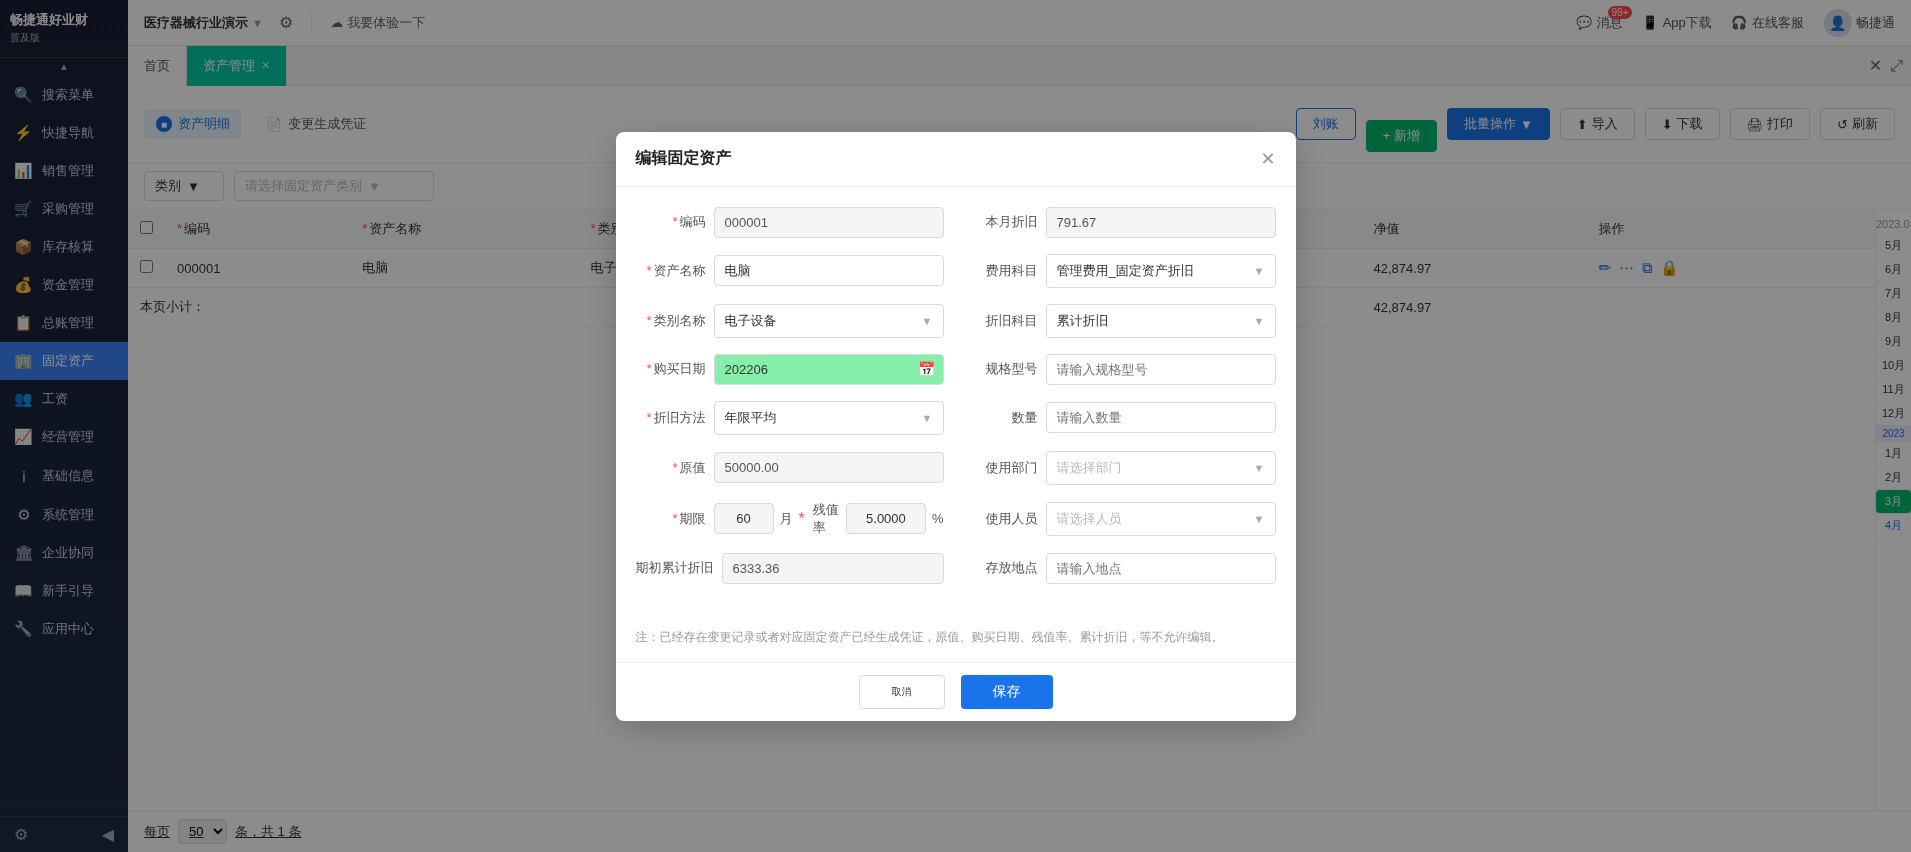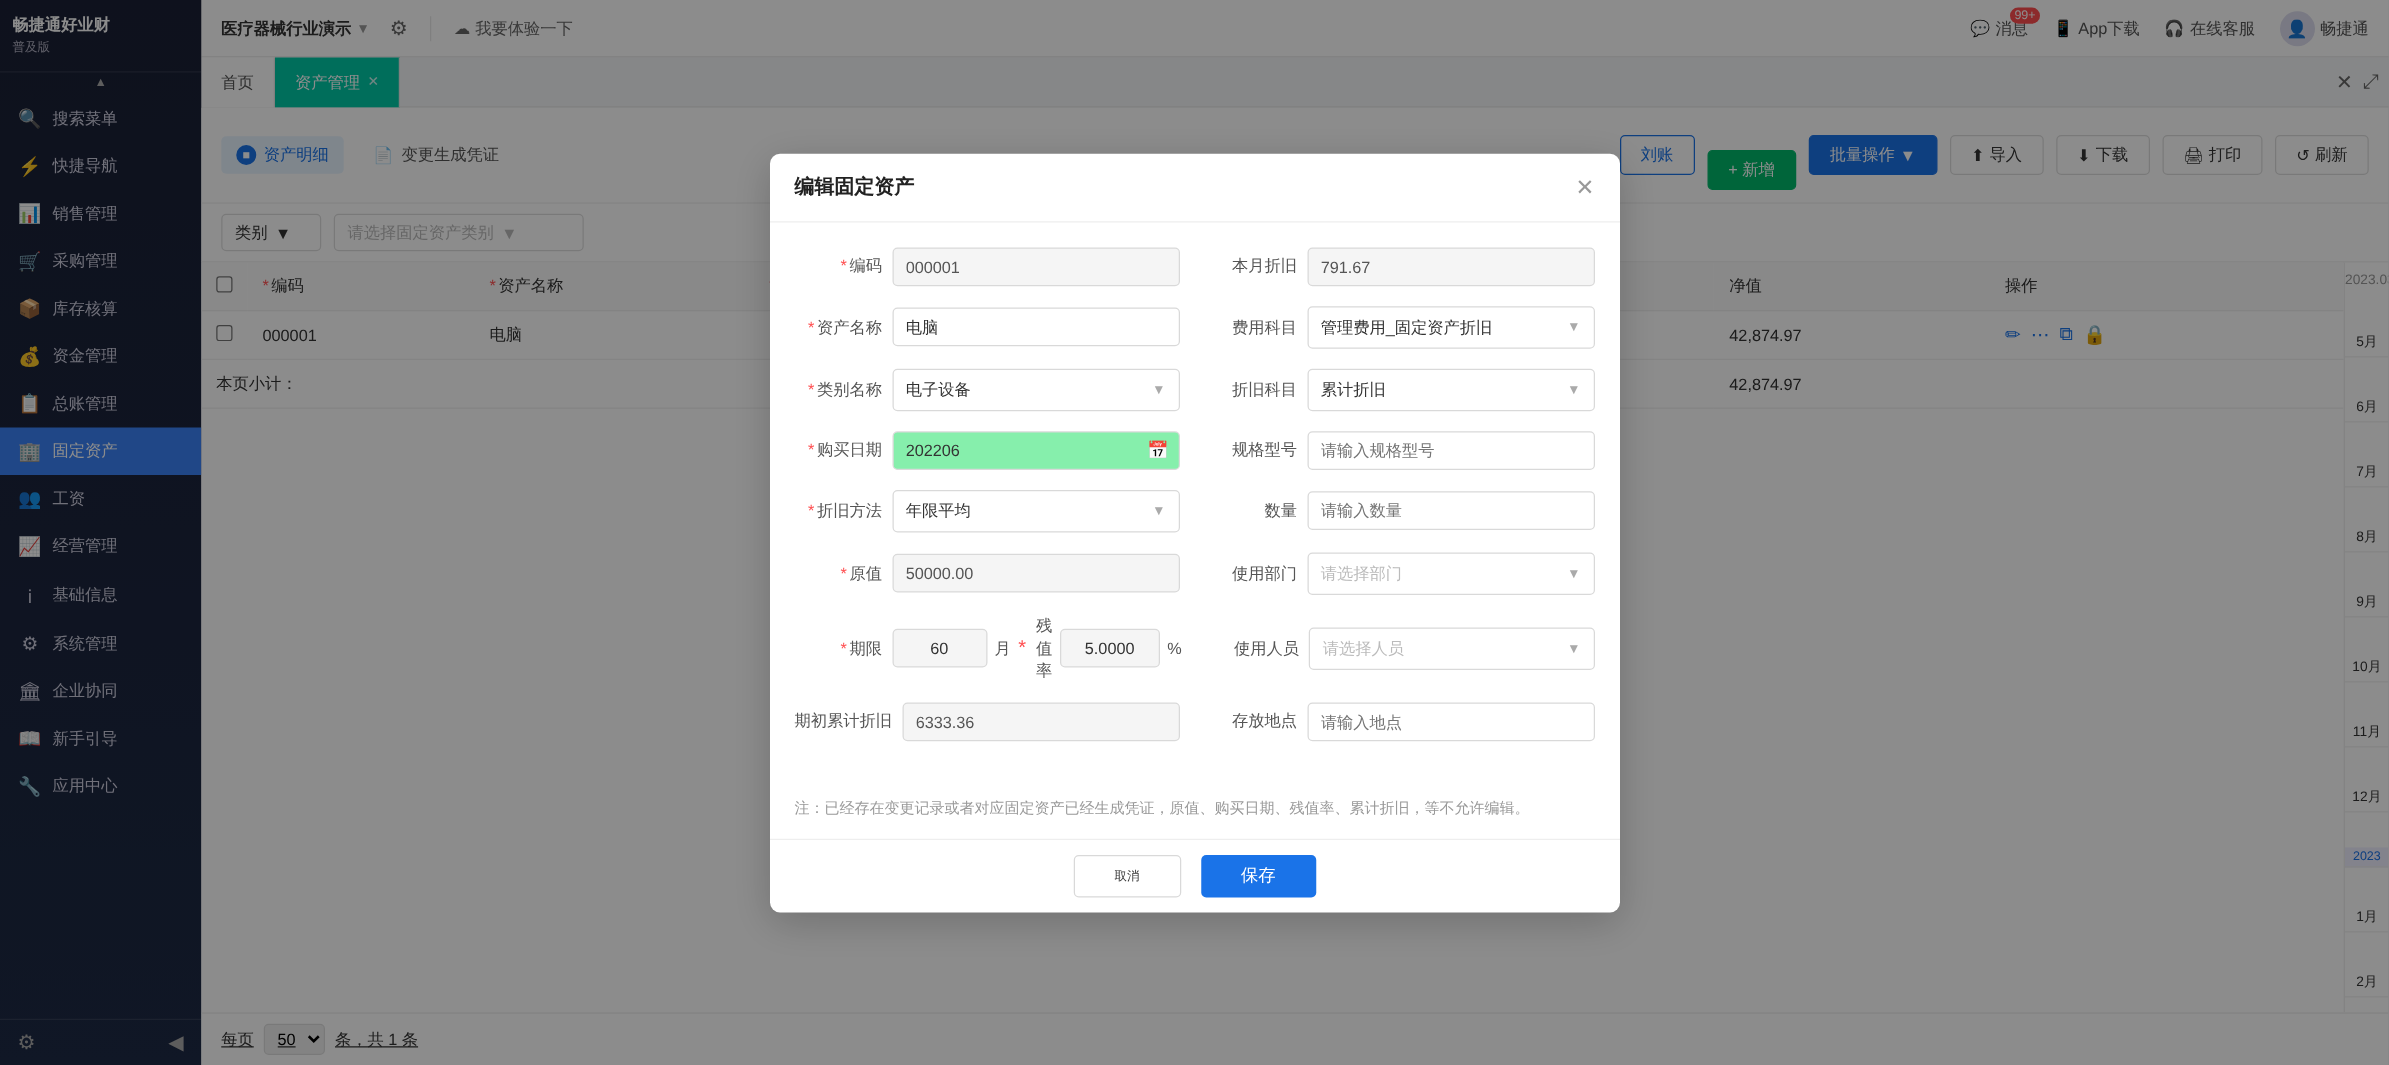--- a/index.html
+++ b/index.html
@@ -1,20 +1,20 @@
 <!DOCTYPE html>
 <html><head>
   <meta charset="utf-8">
   <style>
     * { box-sizing: border-box; margin: 0; padding: 0; font-family: 'Microsoft YaHei', Arial, sans-serif; }
     body { background: #f0f2f5; width: 1911px; height: 852px; overflow: hidden; display: flex; }
 
     
     .sidebar {
-      width: 161px;
+      width: 128px;
       background: linear-gradient(180deg, #1a2035 0%, #1e2a45 100%);
       height: 852px;
       display: flex;
       flex-direction: column;
       flex-shrink: 0;
       position: relative;
     }
     .sidebar-logo {
       padding: 12px 10px;
       border-bottom: 1px solid rgba(255,255,255,0.1);
@@ -351,21 +351,20 @@
       flex-shrink: 0;
     }
     .calendar-month {
       font-size: 11px;
       color: #333;
       padding: 4px 0;
       width: 100%;
       text-align: center;
       border-bottom: 1px solid #f0f0f0;
       cursor: pointer;
-      margin-top: 28px;
     }
     .calendar-month.today {
       background: #00b96b;
       color: #fff;
       border-radius: 4px;
     }
     .calendar-header-year {
       font-size: 11px;
       color: #999;
       padding: 4px 0;
@@ -514,21 +513,21 @@
       align-items: center;
       gap: 6px;
       flex: 1;
     }
     .form-inline-input {
       border: 1px solid #d9d9d9;
       border-radius: 4px;
       padding: 7px 10px;
       font-size: 13px;
       color: #333;
-      width: 76px;
+      width: 60px;
       text-align: center;
     }
     .form-inline-input-wide {
       width: 80px;
     }
     .form-inline-label {
       color: #555;
       font-size: 13px;
     }
     .modal-note {

